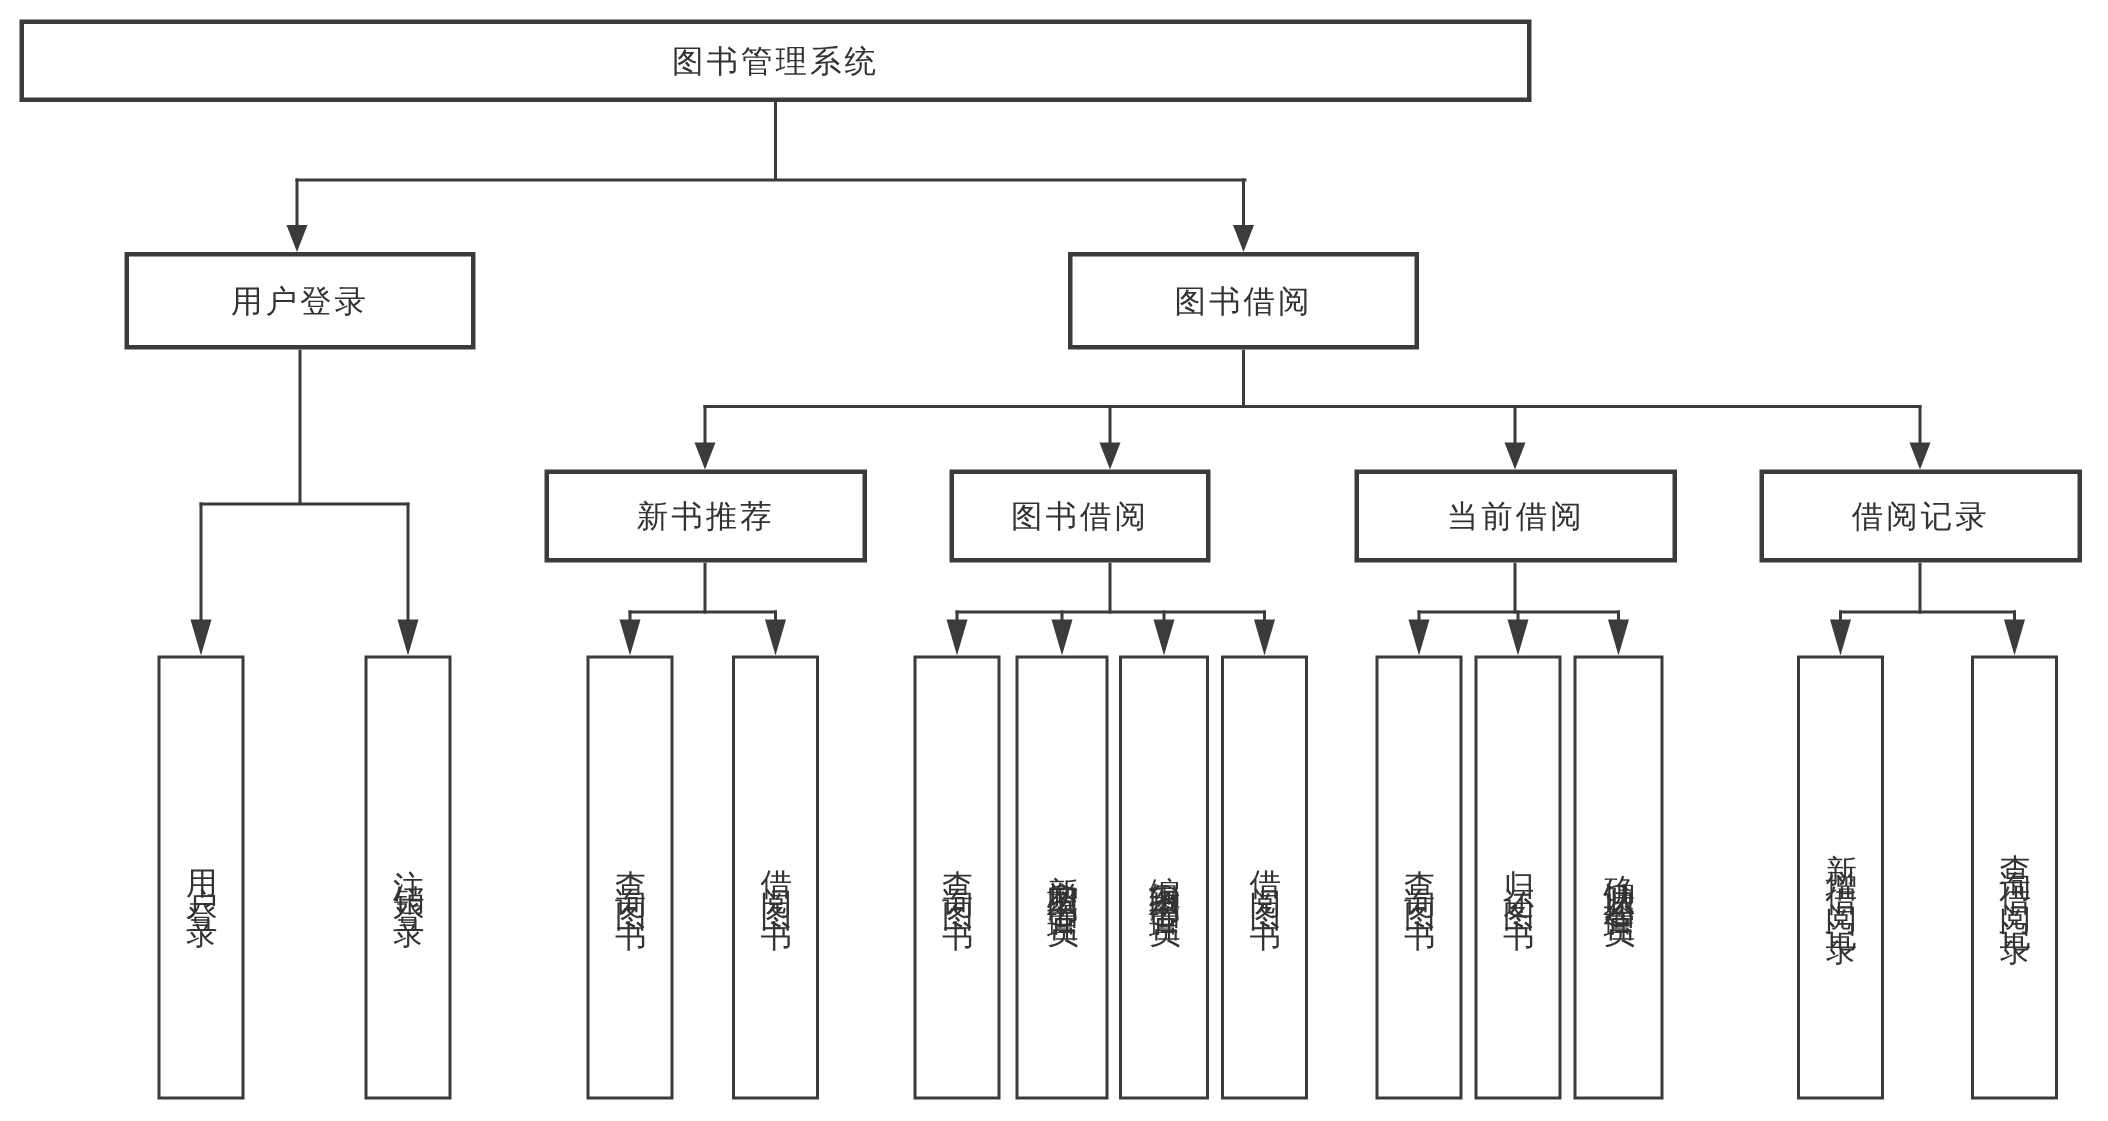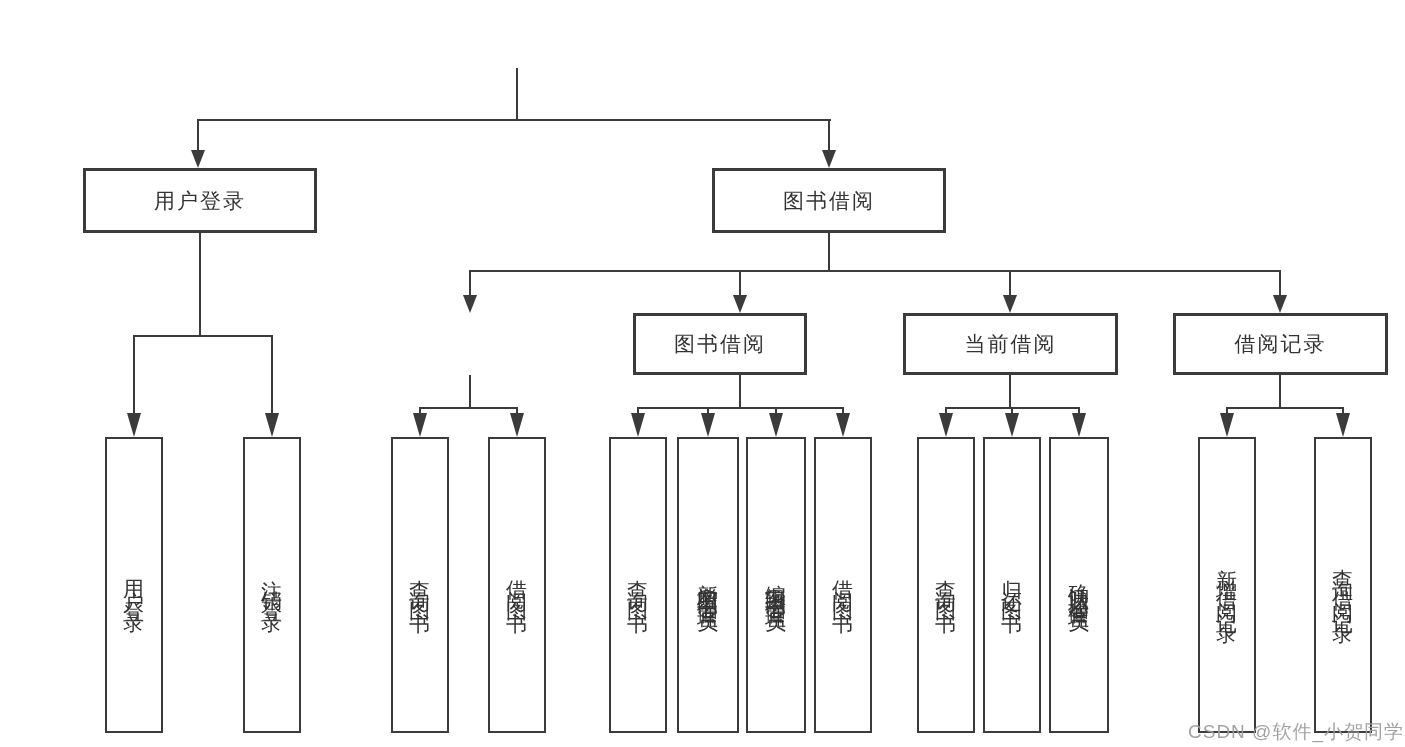--- a/index.html
+++ b/index.html
@@ -29,20 +29,23 @@
   .watermark{
     position:absolute;left:1188px;top:719px;z-index:3;white-space:nowrap;
     font-size:19px;letter-spacing:1px;color:#9e9e9e;opacity:.95;
   }
 </style>
 </head>
 <body>
 
 <div class="canvas">
 
+  <div class="box" style="left:13px;top:13px;width:1008px;height:55px">
+    <span>图书管理系统</span>
+  </div>
 
   <div class="vl" style="left:516px;top:68px;height:52px"></div>
   <div class="hl" style="left:197px;top:119px;width:634px"></div>
   <div class="vl" style="left:197px;top:119px;height:33px"></div>
   <div class="ah sm" style="left:191px;top:150px"></div>
   <div class="vl" style="left:828px;top:119px;height:33px"></div>
   <div class="ah sm" style="left:822px;top:150px"></div>
 
   <div class="box" style="left:83px;top:168px;width:234px;height:65px">
     <span>用户登录</span>
@@ -69,20 +72,23 @@
   <div class="hl" style="left:469px;top:270px;width:812px"></div>
   <div class="vl" style="left:469px;top:270px;height:27px"></div>
   <div class="ah sm" style="left:463px;top:295px"></div>
   <div class="vl" style="left:739px;top:270px;height:27px"></div>
   <div class="ah sm" style="left:733px;top:295px"></div>
   <div class="vl" style="left:1009px;top:270px;height:27px"></div>
   <div class="ah sm" style="left:1003px;top:295px"></div>
   <div class="vl" style="left:1279px;top:270px;height:27px"></div>
   <div class="ah sm" style="left:1273px;top:295px"></div>
 
+  <div class="box" style="left:363px;top:313px;width:215px;height:62px">
+    <span>新书推荐</span>
+  </div>
   <div class="box" style="left:633px;top:313px;width:174px;height:62px">
     <span>图书借阅</span>
   </div>
   <div class="box" style="left:1173px;top:313px;width:215px;height:62px">
     <span>借阅记录</span>
   </div>
   <div class="box" style="left:903px;top:313px;width:215px;height:62px">
     <span>当前借阅</span>
   </div>
 
@@ -150,15 +156,14 @@
   <div class="vl" style="left:1342px;top:407px;height:10px"></div>
   <div class="ah" style="left:1336px;top:413px"></div>
 
   <div class="box leaf" style="left:1198px;top:437px;width:58px;height:296px">
     <span class="vtext">新增借阅记录</span>
   </div>
   <div class="box leaf" style="left:1314px;top:437px;width:58px;height:296px">
     <span class="vtext">查询借阅记录</span>
   </div>
 
-  <div class="watermark">CSDN @软件_小贺同学</div>
 
 </div>
 
 </body></html>

